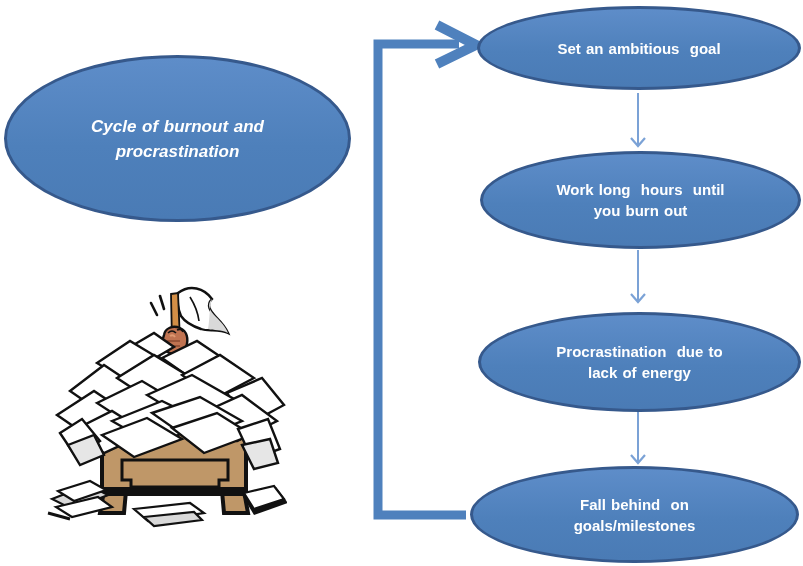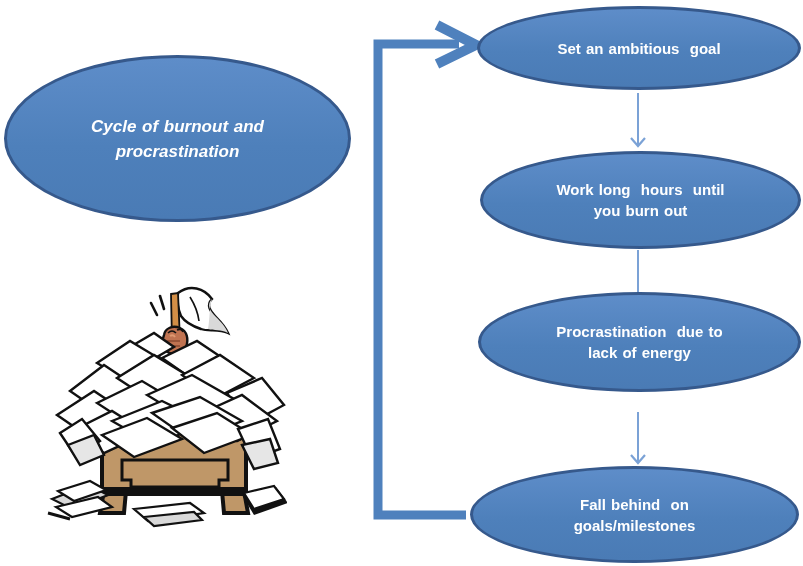--- a/index.html
+++ b/index.html
@@ -55,21 +55,21 @@
 procrastination</div>
   </div>
 
   <div class="node" style="left:477px;top:6px;width:324px;height:84px;">
     <div class="txt">Set an ambitious  goal</div>
   </div>
   <div class="node" style="left:480px;top:151px;width:321px;height:98px;">
     <div class="txt">Work long  hours  until
 you burn out</div>
   </div>
-  <div class="node" style="left:478px;top:292px;width:323px;height:100px;">
+  <div class="node" style="left:478px;top:312px;width:323px;height:100px;">
     <div class="txt">Procrastination  due to
 lack of energy</div>
   </div>
   <div class="node" style="left:470px;top:466px;width:329px;height:97px;">
     <div class="txt">Fall behind  on
 goals/milestones</div>
   </div>
 
   <svg class="illus" viewBox="0 0 245 295">
 

